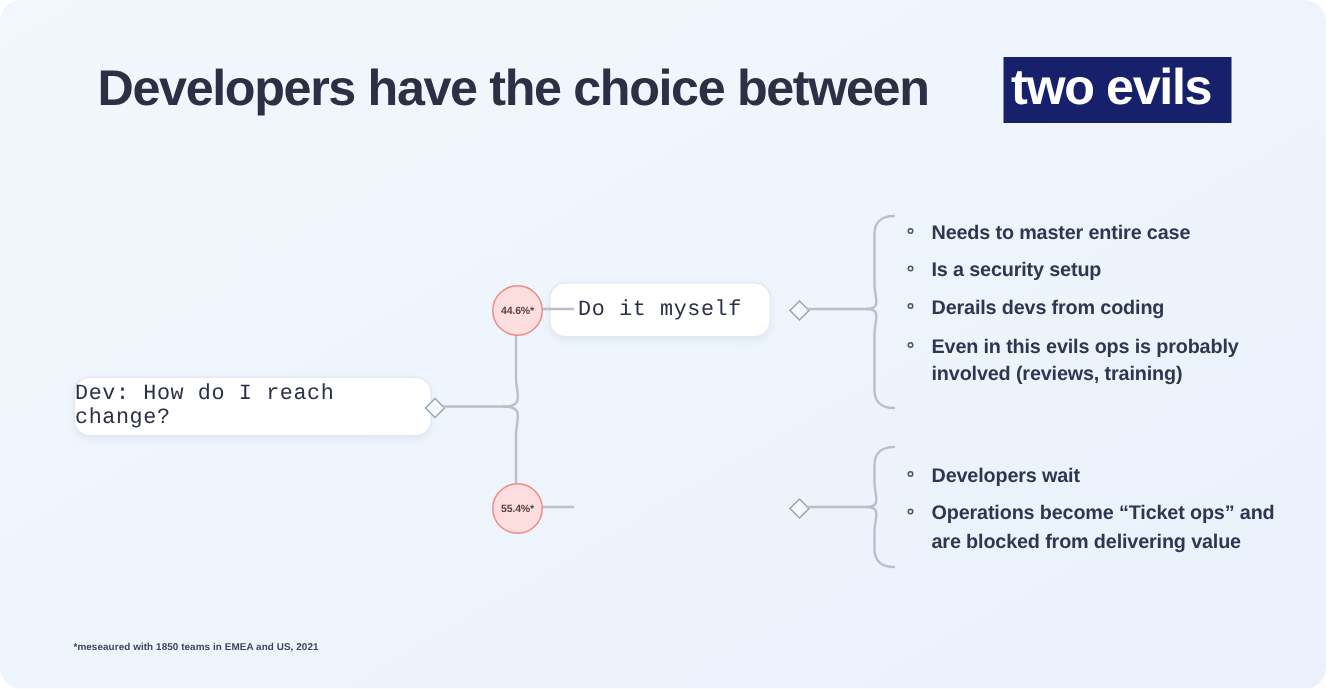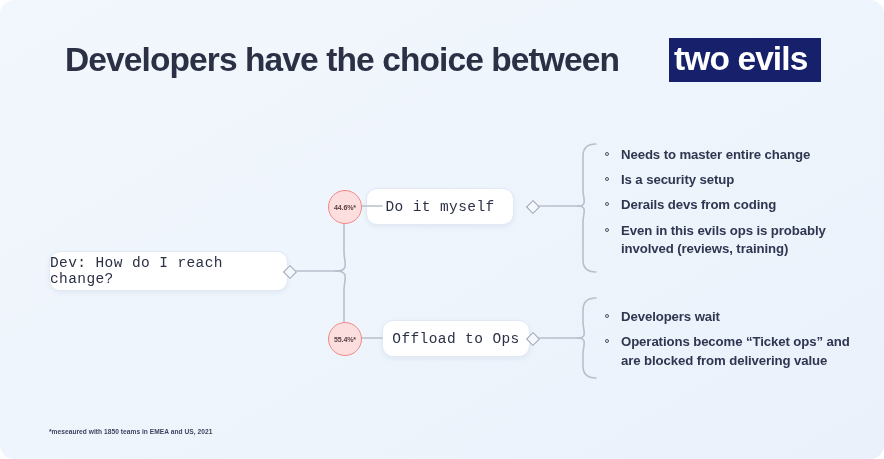--- a/index.html
+++ b/index.html
@@ -224,32 +224,29 @@
 
   <div class="badge" id="badge-diy">
     <span>44.6%*</span>
   </div>
   <div class="node" id="node-diy">
     <span>Do it myself</span>
   </div>
   <div class="diamond" id="diamond-diy"></div>
 
   <ul class="bullets" id="bullets-diy">
-    <li>Needs to master entire change</li>
+    <li>Needs to master entire case</li>
     <li>Is a security setup</li>
     <li>Derails devs from coding</li>
     <li>Even in this evils ops is probably involved (reviews, training)</li>
   </ul>
 
   <div class="badge" id="badge-ops">
     <span>55.4%*</span>
   </div>
-  <div class="node" id="node-ops">
-    <span>Offload to Ops</span>
-  </div>
   <div class="diamond" id="diamond-ops"></div>
 
   <ul class="bullets" id="bullets-ops">
     <li>Developers wait</li>
     <li>Operations become “Ticket ops” and are blocked from delivering value</li>
   </ul>
 
   <div id="footnote">*meseaured with 1850 teams in EMEA and US, 2021</div>
 
 </div>

